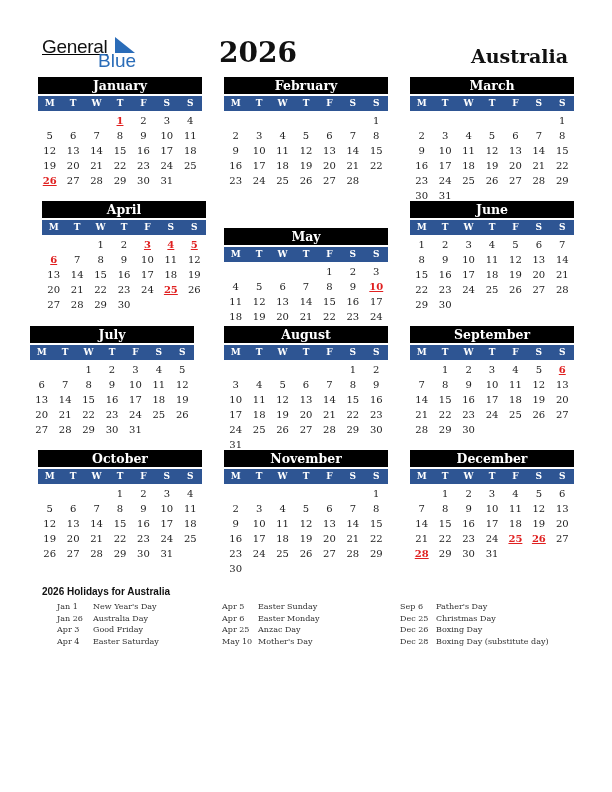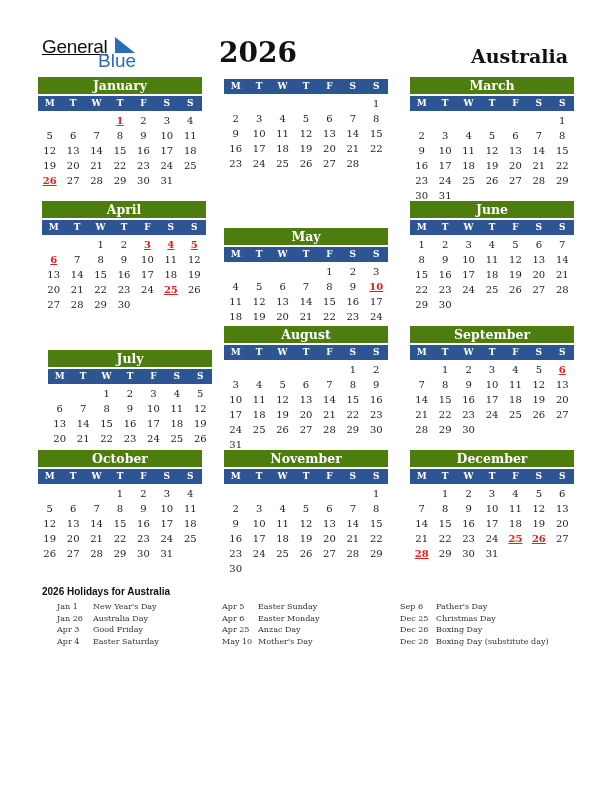--- a/index.html
+++ b/index.html
@@ -4,21 +4,21 @@
 <style>
   body { margin:0; background:#fff; }
   .page { position:relative; width:612px; height:792px; background:#fff; font-family:"DejaVu Serif", serif; }
   .logo { position:absolute; left:42px; top:36px; font-family:"Liberation Sans", sans-serif;text-decoration:underline; }
   .logo .g { font-size:19px; color:#111; letter-spacing:-0.3px; }
   .logo .b { position:absolute; left:56px; top:14px; font-size:19px; color:#2a6cb8; }
   .logo .tri { position:absolute; left:73px; top:1px; width:0; height:0; border-left:20px solid #2a6cb8; border-top:16px solid transparent; }
   .year { position:absolute; left:0; width:516px; top:36px; text-align:center; font-family:"DejaVu Serif", serif; font-weight:bold; font-size:28px; color:#111; }
   .country { position:absolute; right:44px; top:45px; font-weight:bold; font-size:19px; color:#111; }
   .month { position:absolute; width:164px; }
-  .mhead { background:#4d7c0f; color:#fff; text-align:center; font-weight:bold; font-size:12.5px; height:17px; line-height:17px; }
+  .mhead { background:#000000; color:#fff; text-align:center; font-weight:bold; font-size:12.5px; height:17px; line-height:17px; }
   .dow { display:flex; background:#2e5593; margin-top:2px; height:15px; line-height:15px; }
   .dow span { flex:1; text-align:center; color:#fff; font-weight:bold; font-size:9px; }
   .grid { display:grid; grid-template-columns:repeat(7,1fr); margin-top:2px; }
   .grid span { text-align:center; font-size:10px; height:15px; line-height:15px; color:#222; }
   .grid span.hol { color:#e02020; font-weight:bold; text-decoration:underline; }
   .holtitle { position:absolute; left:42px; top:586px; font-family:"Liberation Sans", sans-serif; font-weight:bold; font-size:10px; color:#111; }
   .hcol { position:absolute; top:601px; font-size:8px; color:#333; }
   .hrow { height:11.5px; line-height:11.5px; white-space:nowrap; }
   .hrow .d { display:inline-block; width:36px; }
 </style>
@@ -76,20 +76,21 @@
           <span class="">25</span>
           <span class="hol">26</span>
           <span class="">27</span>
           <span class="">28</span>
           <span class="">29</span>
           <span class="">30</span>
           <span class="">31</span>
         </div>
       </div>
       <div class="month" style="left: 224px; top: 77px;">
+        <div class="mhead">February</div>
         <div class="dow">
           <span>M</span>
           <span>T</span>
           <span>W</span>
           <span>T</span>
           <span>F</span>
           <span>S</span>
           <span>S</span>
         </div>
         <div class="grid">
@@ -312,21 +313,21 @@
           <span class="">23</span>
           <span class="">24</span>
           <span class="">25</span>
           <span class="">26</span>
           <span class="">27</span>
           <span class="">28</span>
           <span class="">29</span>
           <span class="">30</span>
         </div>
       </div>
-      <div class="month" style="left: 48px; top: 326px; margin-top: 24px;">
+      <div class="month" style="left: 30px; top: 326px;">
         <div class="mhead">July</div>
         <div class="dow">
           <span>M</span>
           <span>T</span>
           <span>W</span>
           <span>T</span>
           <span>F</span>
           <span>S</span>
           <span>S</span>
         </div>

